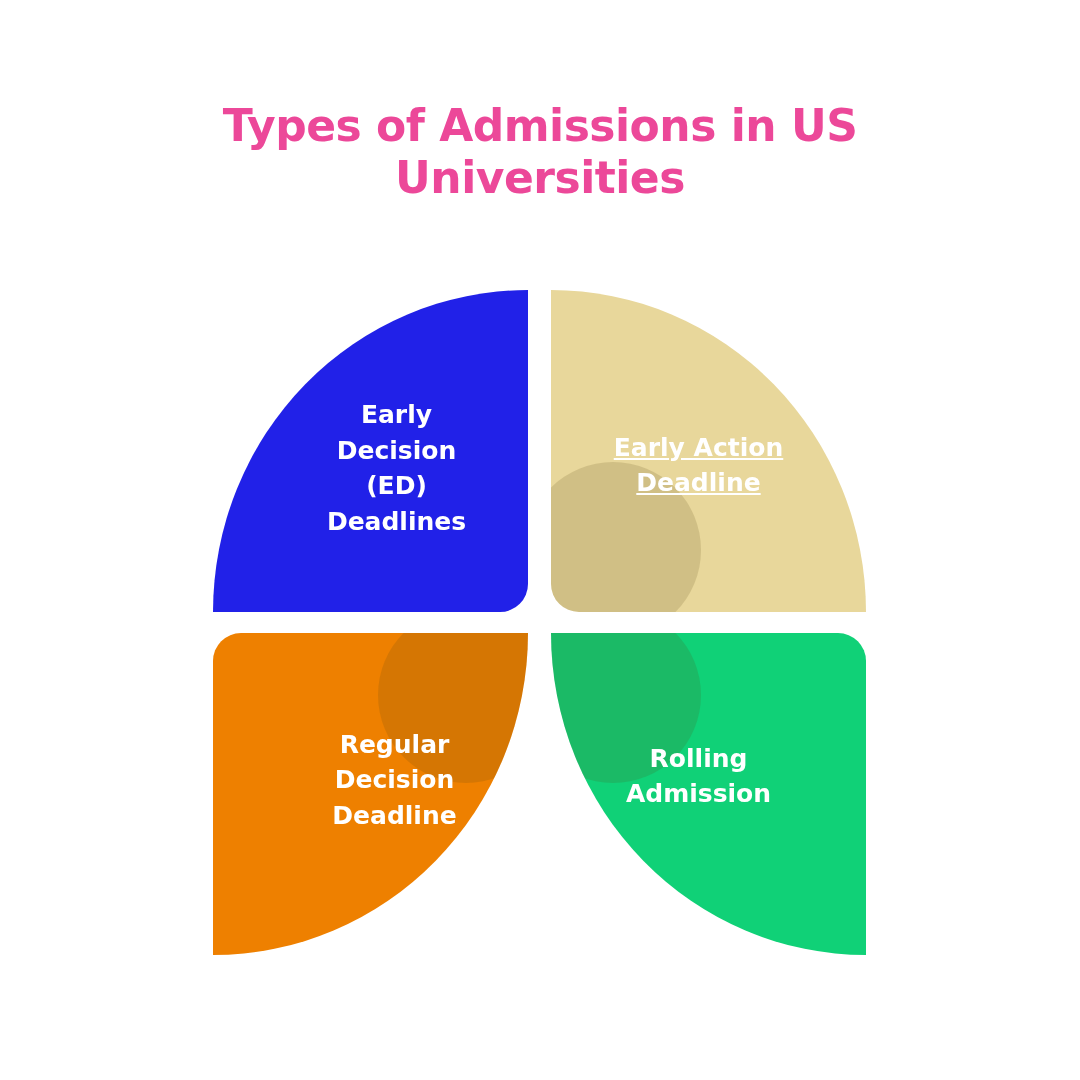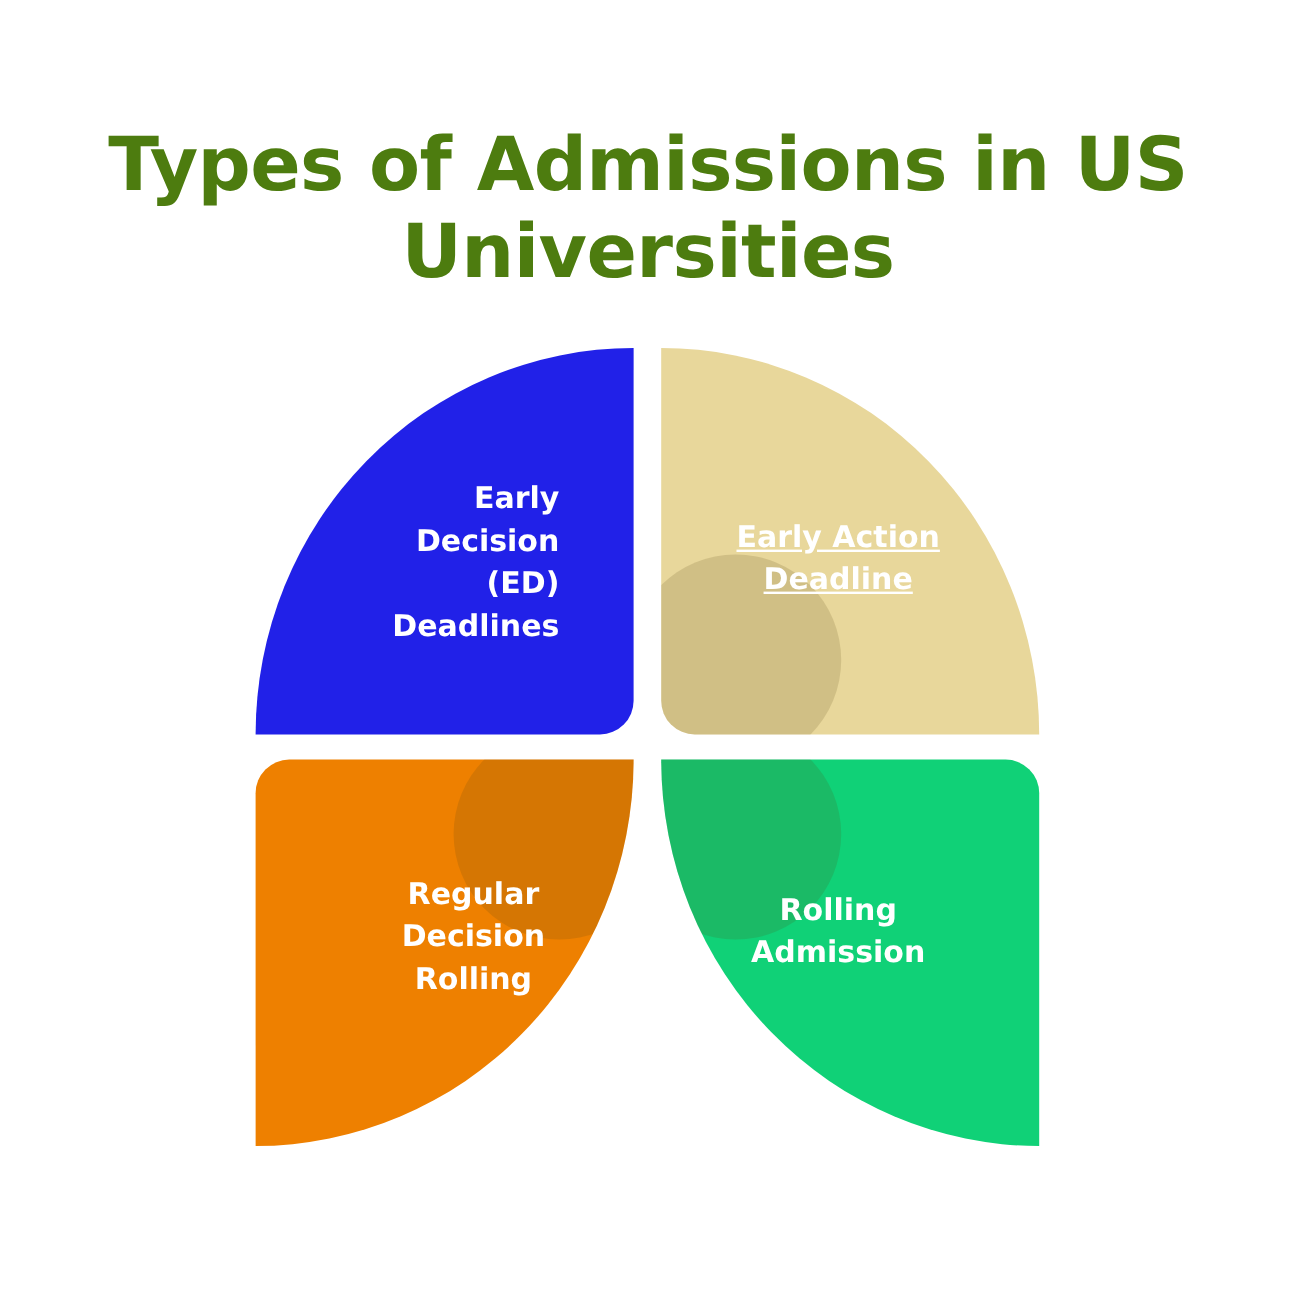--- a/index.html
+++ b/index.html
@@ -27,25 +27,25 @@
     left: 0;
     top: 100px;
     width: 1080px;
     text-align: center;
     padding: 0 80px;
     box-sizing: border-box;
   }
   .title-text {
     margin: 0;
     font-family: "DejaVu Sans", "Liberation Sans", sans-serif;
-    font-size: 62px;
+    font-size: 44px;
     font-weight: bold;
     line-height: 1.18;
     letter-spacing: -0.5px;
-    color: #4d7c0f;
+    color: #ec4899;
     white-space: pre-line;
   }
 
   
   .diagram {
     position: absolute;
     left: 213px;
     top: 290px;
     width: 653px;
     height: 665px;
@@ -102,21 +102,21 @@
     font-family: "DejaVu Sans", "Liberation Sans", sans-serif;
     font-size: 25px;
     font-weight: bold;
     line-height: 1.42;
     color: #ffffff;
     text-align: center;
     white-space: pre-line;
   }
 
   
-  .quad-tl .quad-label { transform: translate(26px, 17px); text-align: right; }
+  .quad-tl .quad-label { transform: translate(26px, 17px); }
   .quad-tr .quad-label { transform: translate(-10px, 14px); text-decoration: underline; }
   .quad-bl .quad-label { transform: translate(24px, -14px); }
   .quad-br .quad-label { transform: translate(-10px, -18px); }
 </style>
 </head>
 <body>
 
 <div class="poster">
 
   <div class="title-block">
@@ -137,21 +137,21 @@
     <div class="quad quad-tr" style="background:#E8D79B;">
       <span class="lobe"></span>
       <span class="quad-label">Early Action
 Deadline</span>
     </div>
 
     <div class="quad quad-bl" style="background:#EE8000;">
       <span class="lobe"></span>
       <span class="quad-label">Regular
 Decision
-Rolling</span>
+Deadline</span>
     </div>
 
     <div class="quad quad-br" style="background:#10D177;">
       <span class="lobe"></span>
       <span class="quad-label">Rolling
 Admission</span>
     </div>
 
   </div>
 

